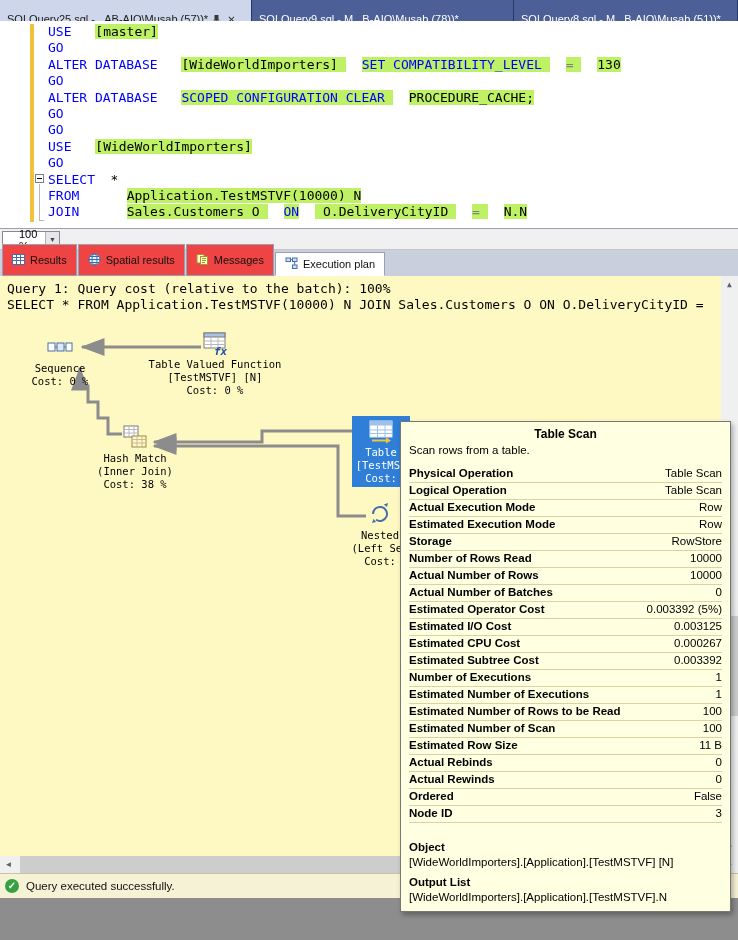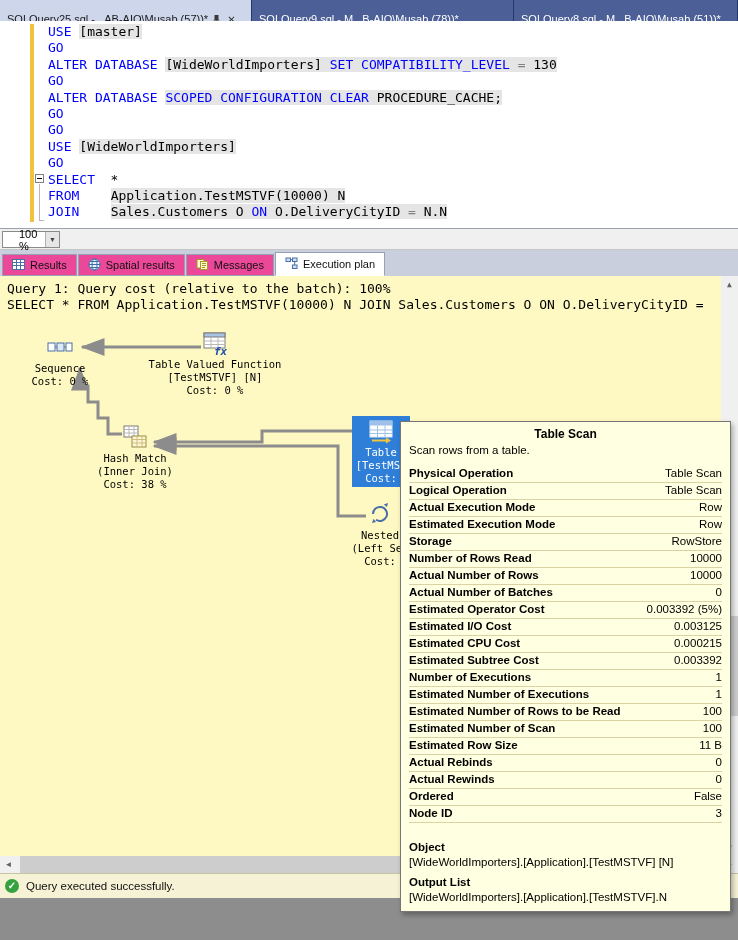--- a/index.html
+++ b/index.html
@@ -19,40 +19,40 @@
   .dtab .pin svg { display:block; }
 
   
   .editor { position:absolute; left:0; top:21px; width:738px; height:208px; background:#fff;
             border-bottom:1px solid #9aa0ae; }
   .changebar { position:absolute; left:30px; top:3px; width:4px; height:198px; background:#f2c23e; }
   .code { position:absolute; left:48px; top:3px; font:13px/16.4px "DejaVu Sans Mono",monospace;
           white-space:pre; color:#000; }
   .tok.kw { color:#0000ff; }
   .tok.op { color:#808080; }
-  .tok.hl { background:#e5e5e5; }
+  .tok.hl { background:#bef264;margin-left:16px; }
   .foldbox { position:absolute; left:35px; top:153px; width:9px; height:9px; background:#fff; border:1px solid #808080; }
   .foldbox::after{ content:""; position:absolute; left:1px; top:3px; width:5px; height:1px; background:#000; }
   .foldline { position:absolute; left:39px; top:163px; height:37px; width:5px;
               border-left:1px solid #b8b8b8; border-bottom:1px solid #b8b8b8; }
 
   
   .zoomrow { position:absolute; left:0; top:229px; width:738px; height:21px; background:#f0f0f0;
              border-bottom:1px solid #c6c6c6; }
   .zoomsel { position:absolute; left:2px; top:2px; width:58px; height:17px; background:#fff;
              border:1px solid #8a8a8a; font-size:11px; display:flex; align-items:center; }
   .zoomsel .zval { flex:1; padding-left:16px; }
   .zoomsel .zbtn { width:14px; height:100%; background:#e6e6e6; border-left:1px solid #b0b0b0;
                    font-size:7px; display:flex; align-items:center; justify-content:center; color:#444; }
 
   
   .rtabs { position:absolute; left:0; top:250px; width:738px; height:26px; background:#c9cfdc;
            display:flex; align-items:flex-end; padding-left:2px; gap:1px; }
   .rtab { display:flex; align-items:center; gap:5px; font-size:11px; color:#111; padding:3px 9px 4px;
-          border:1px solid #98a0b6; background:#ec4899; height:22px; white-space:nowrap; }
+          border:1px solid #98a0b6; background:#ef4444; height:32px; white-space:nowrap; }
   .rtab.sel { background:#fff; height:24px; border-bottom-color:#fff; }
   .rtab .ricon svg { display:block; }
 
   
   .plan { position:absolute; left:0; top:276px; width:738px; height:580px; background:#fef9c3; overflow:hidden;
           font-family:"DejaVu Sans Mono",monospace; }
   .qh { position:absolute; left:7px; white-space:nowrap; font-size:13px; color:#000; }
   #qh1 { top:5px; } #qh2 { top:21px; }
   .connsvg { position:absolute; left:0; top:0; pointer-events:none; }
   .conn { fill:none; stroke:#8c8c8c; stroke-width:3; }
@@ -334,21 +334,21 @@
         <div class="tt-row">
           <span class="l">Estimated Operator Cost</span>
           <span class="v">0.003392 (5%)</span>
         </div>
         <div class="tt-row">
           <span class="l">Estimated I/O Cost</span>
           <span class="v">0.003125</span>
         </div>
         <div class="tt-row">
           <span class="l">Estimated CPU Cost</span>
-          <span class="v">0.000215</span>
+          <span class="v">0.000267</span>
         </div>
         <div class="tt-row">
           <span class="l">Estimated Subtree Cost</span>
           <span class="v">0.003392</span>
         </div>
         <div class="tt-row">
           <span class="l">Number of Executions</span>
           <span class="v">1</span>
         </div>
         <div class="tt-row">

